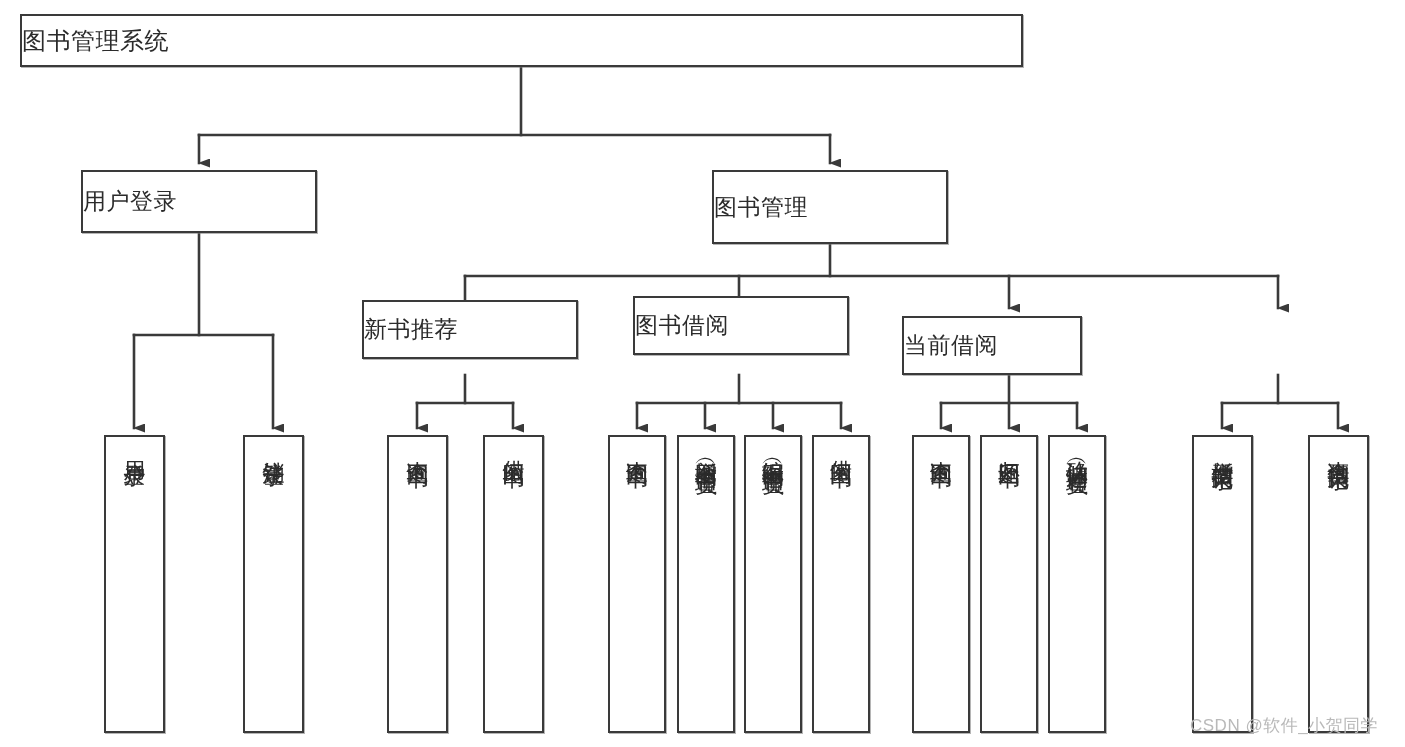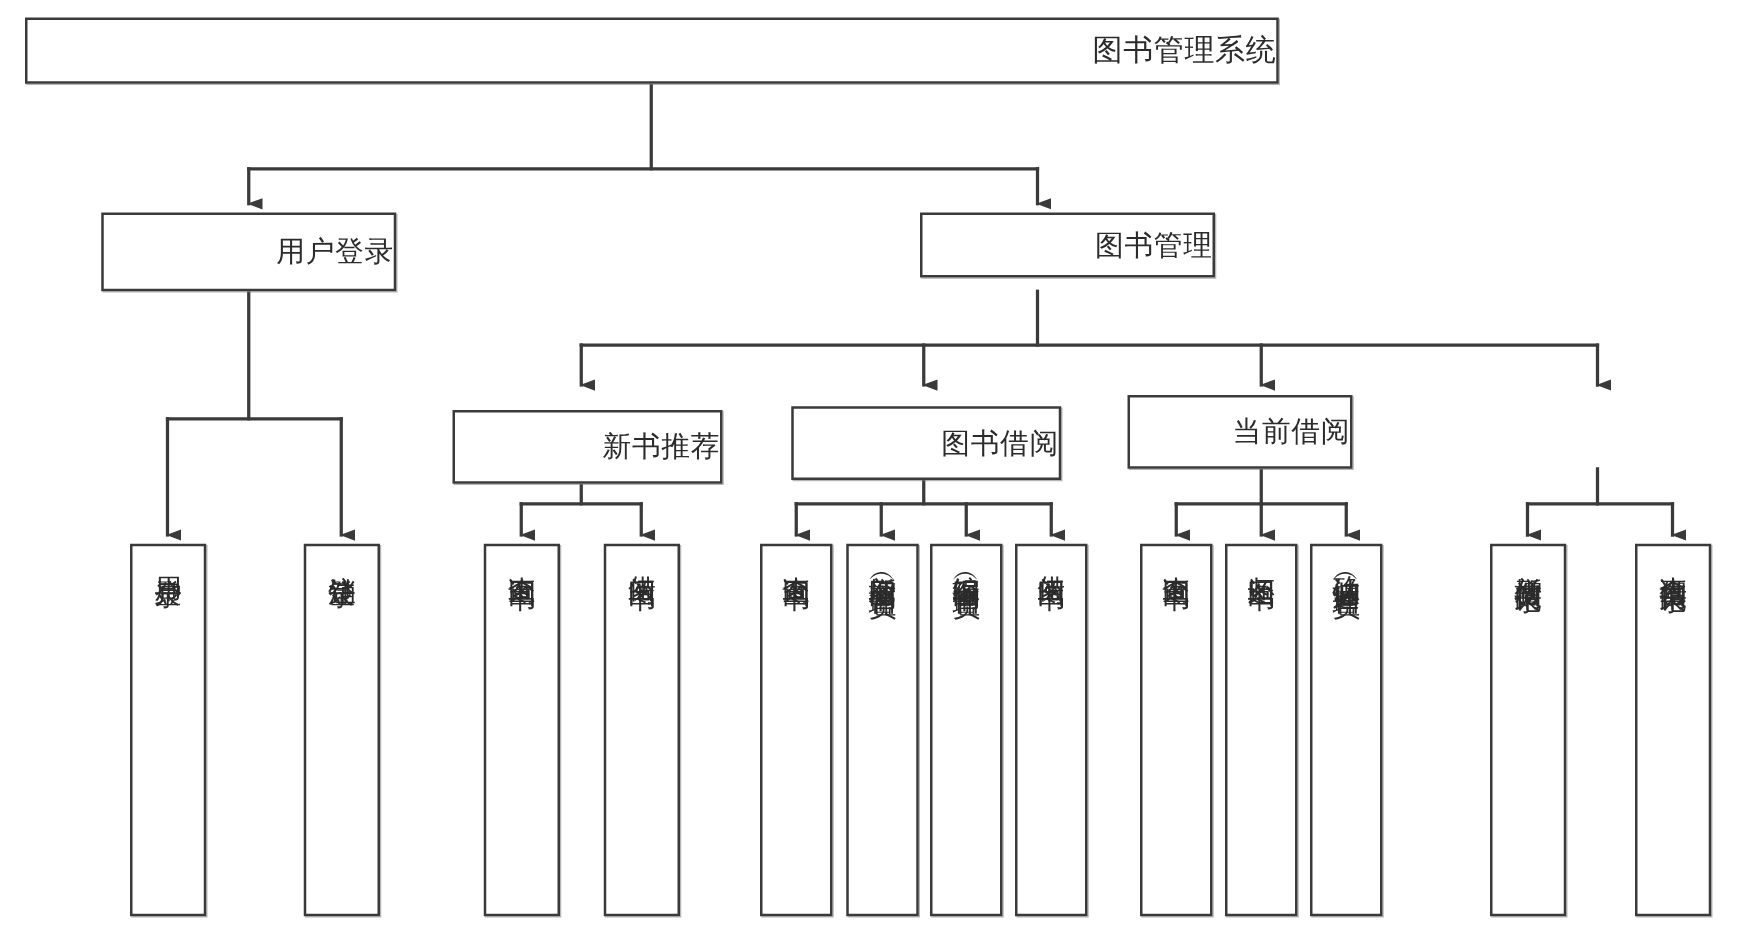--- a/index.html
+++ b/index.html
@@ -27,21 +27,21 @@
     pointer-events: none;
   }
   .node {
     position: absolute;
     box-sizing: border-box;
     background: #ffffff;
     border: 2px solid #3a3a3a;
     box-shadow: 1px 1px 0 0 rgba(120,120,120,0.55);
     display: flex;
     align-items: center;
-    justify-content: flex-end;
+    justify-content: flex-start;
     color: #2b2b2b;
     z-index: 2;
   }
   .node-label {
     display: block;
     text-align: center;
     line-height: 1.16;
     white-space: pre;
   }
   
@@ -131,28 +131,28 @@
     </g>
   </svg>
 
   <div class="node horiz root" style="left:20px; top:14px; width:1003px; height:53px;">
     <span class="node-label">图书管理系统</span>
   </div>
 
   <div class="node horiz" style="left:81px; top:170px; width:236px; height:63px;">
     <span class="node-label">用户登录</span>
   </div>
-  <div class="node horiz" style="left:736px; top:170px; width:236px; height:52px;padding-left:36px;">
+  <div class="node horiz" style="left:712px; top:170px; width:236px; height:74px;">
     <span class="node-label">图书管理</span>
   </div>
 
-  <div class="node horiz" style="left:362px; top:328px; width:216px; height:59px;">
+  <div class="node horiz" style="left:362px; top:300px; width:216px; height:59px;">
     <span class="node-label">新书推荐</span>
   </div>
-  <div class="node horiz" style="left:633px; top:325px; width:216px; height:59px;">
+  <div class="node horiz" style="left:633px; top:296px; width:216px; height:59px;">
     <span class="node-label">图书借阅</span>
   </div>
   <div class="node horiz" style="left:902px; top:316px; width:180px; height:59px;">
     <span class="node-label">当前借阅</span>
   </div>
 
   <div class="node leaf" style="left:104px; top:435px; width:61px; height:298px;">
     <span class="node-label">用户登录</span>
   </div>
   <div class="node leaf" style="left:243px; top:435px; width:61px; height:298px;">
@@ -189,14 +189,15 @@
     <span class="node-label">确认归还（管理员）</span>
   </div>
 
   <div class="node leaf" style="left:1192px; top:435px; width:61px; height:298px;">
     <span class="node-label">新增借阅记录</span>
   </div>
   <div class="node leaf" style="left:1308px; top:435px; width:61px; height:298px;">
     <span class="node-label">查询借阅记录</span>
   </div>
 
+  <div class="watermark" style="left:1190px; top:714px;">CSDN @软件_小贺同学</div>
 
 </div>
 
 </body></html>

